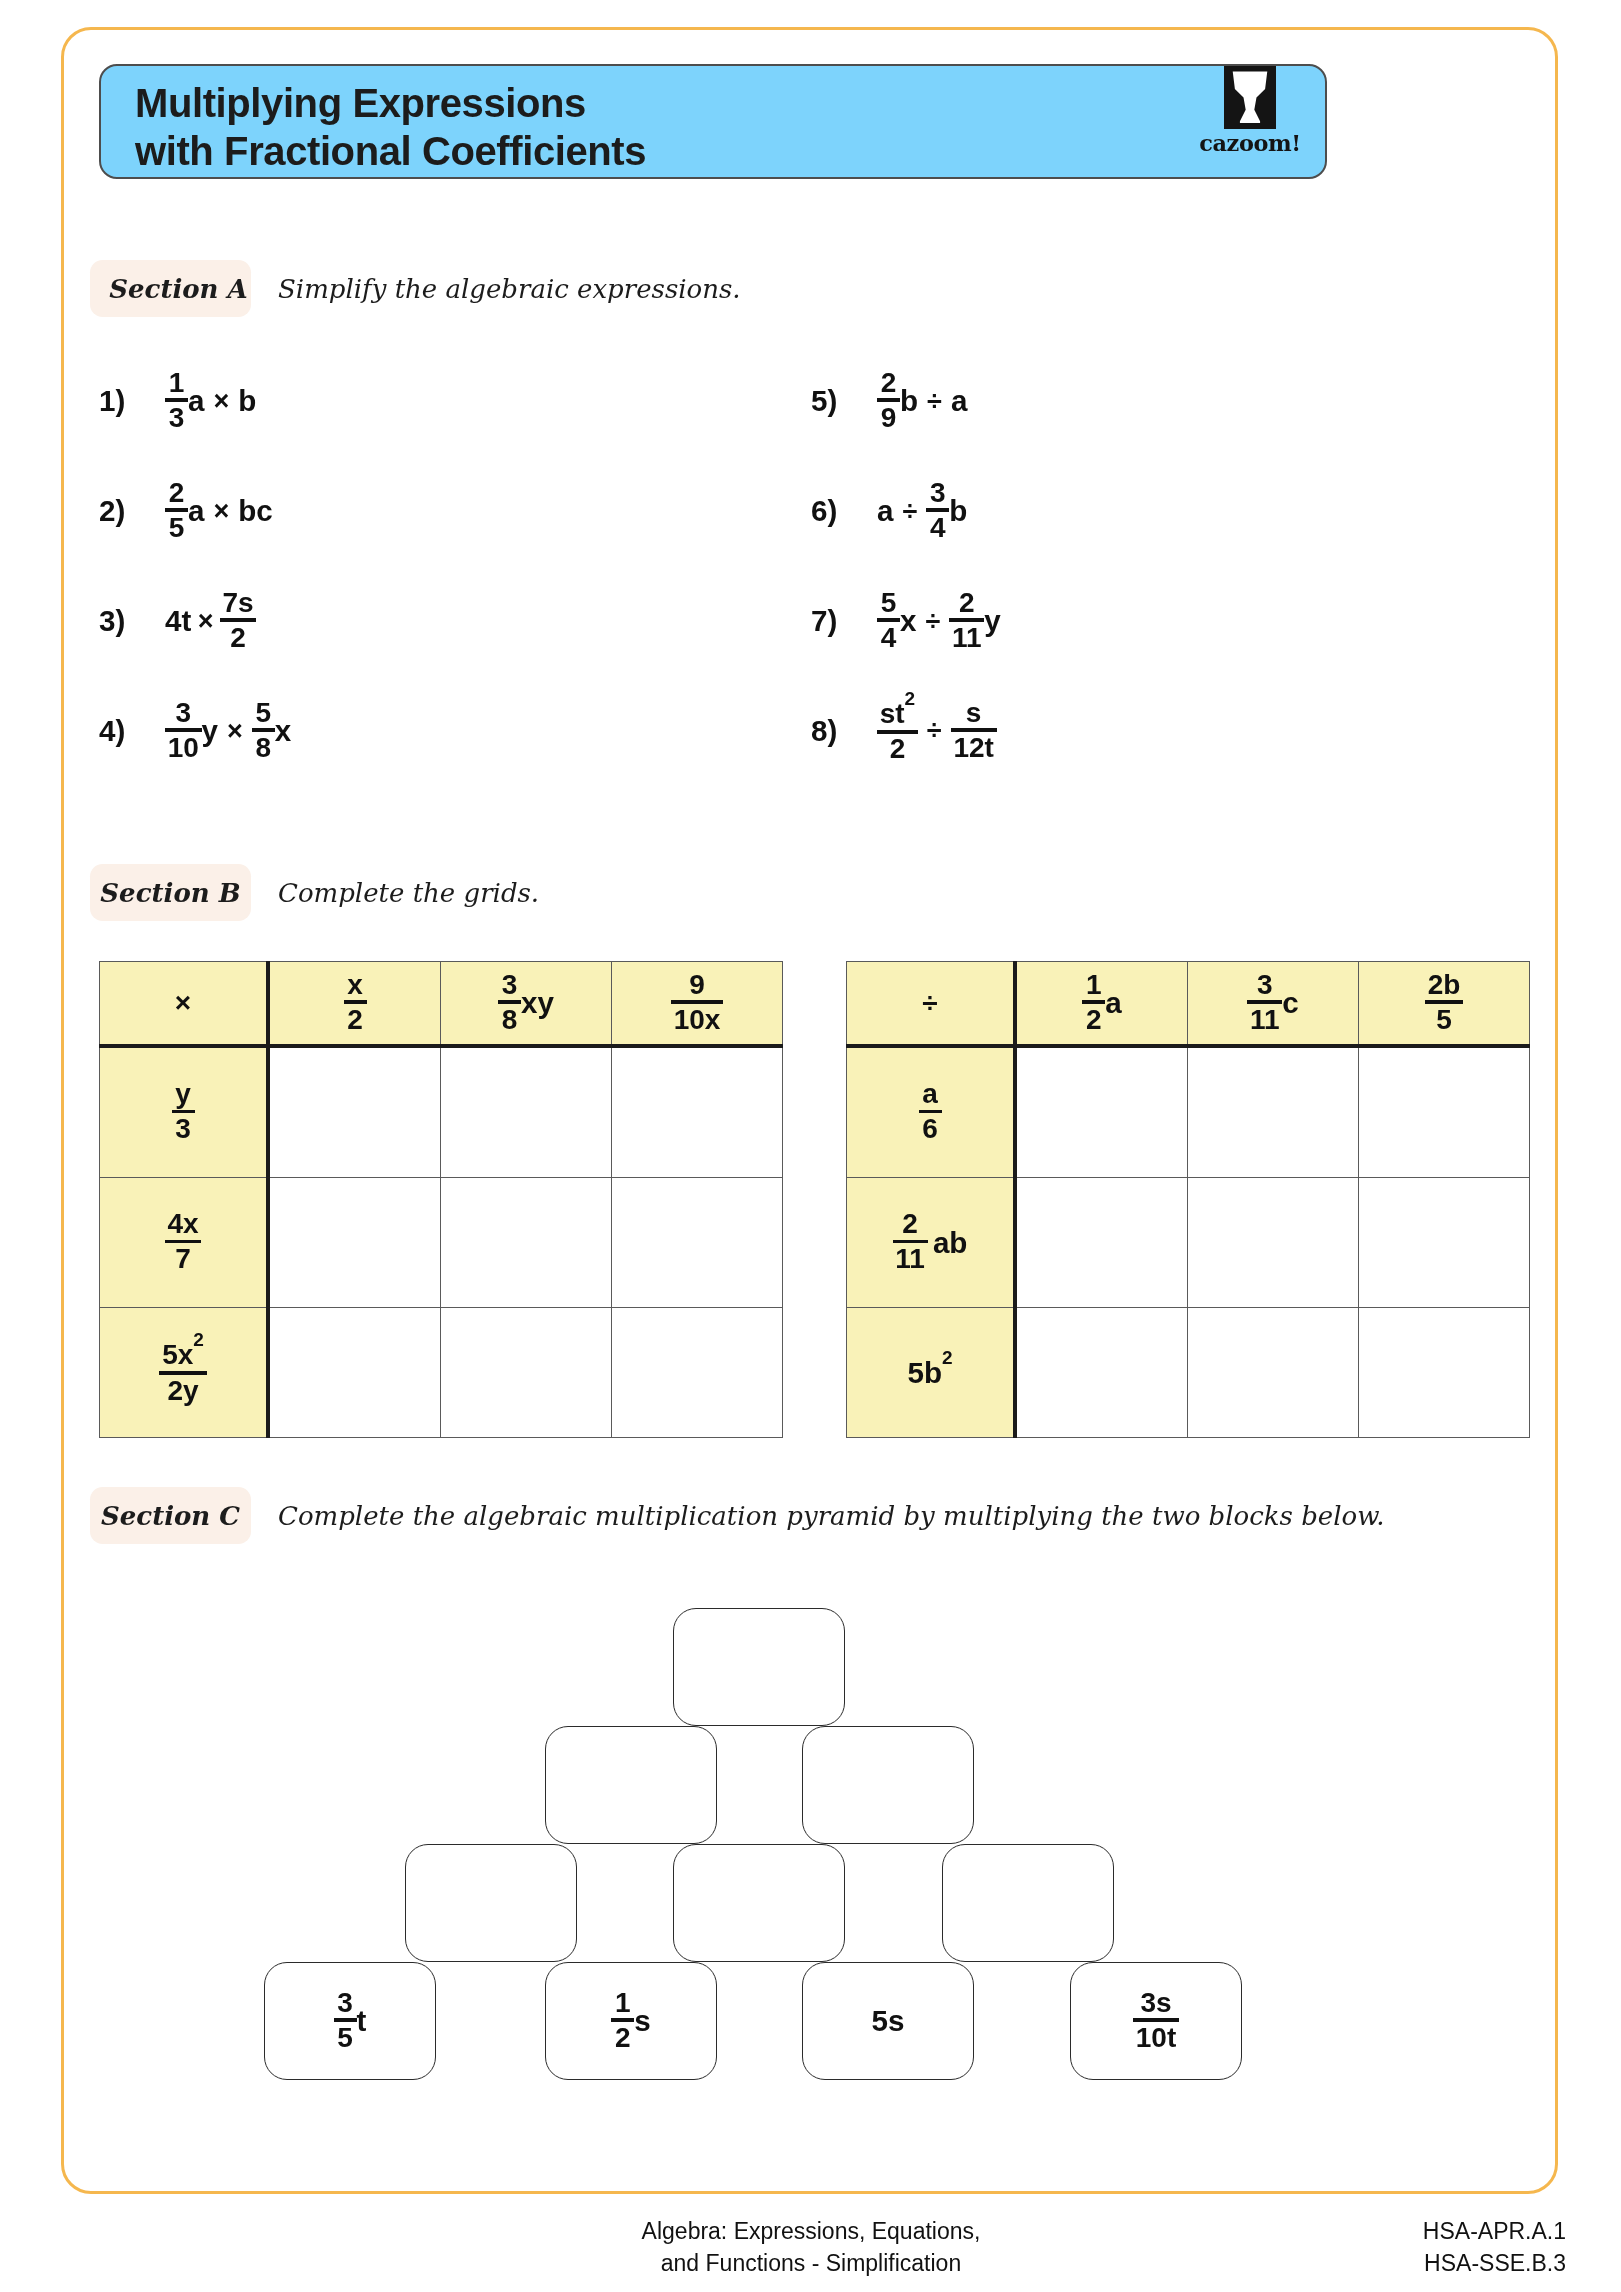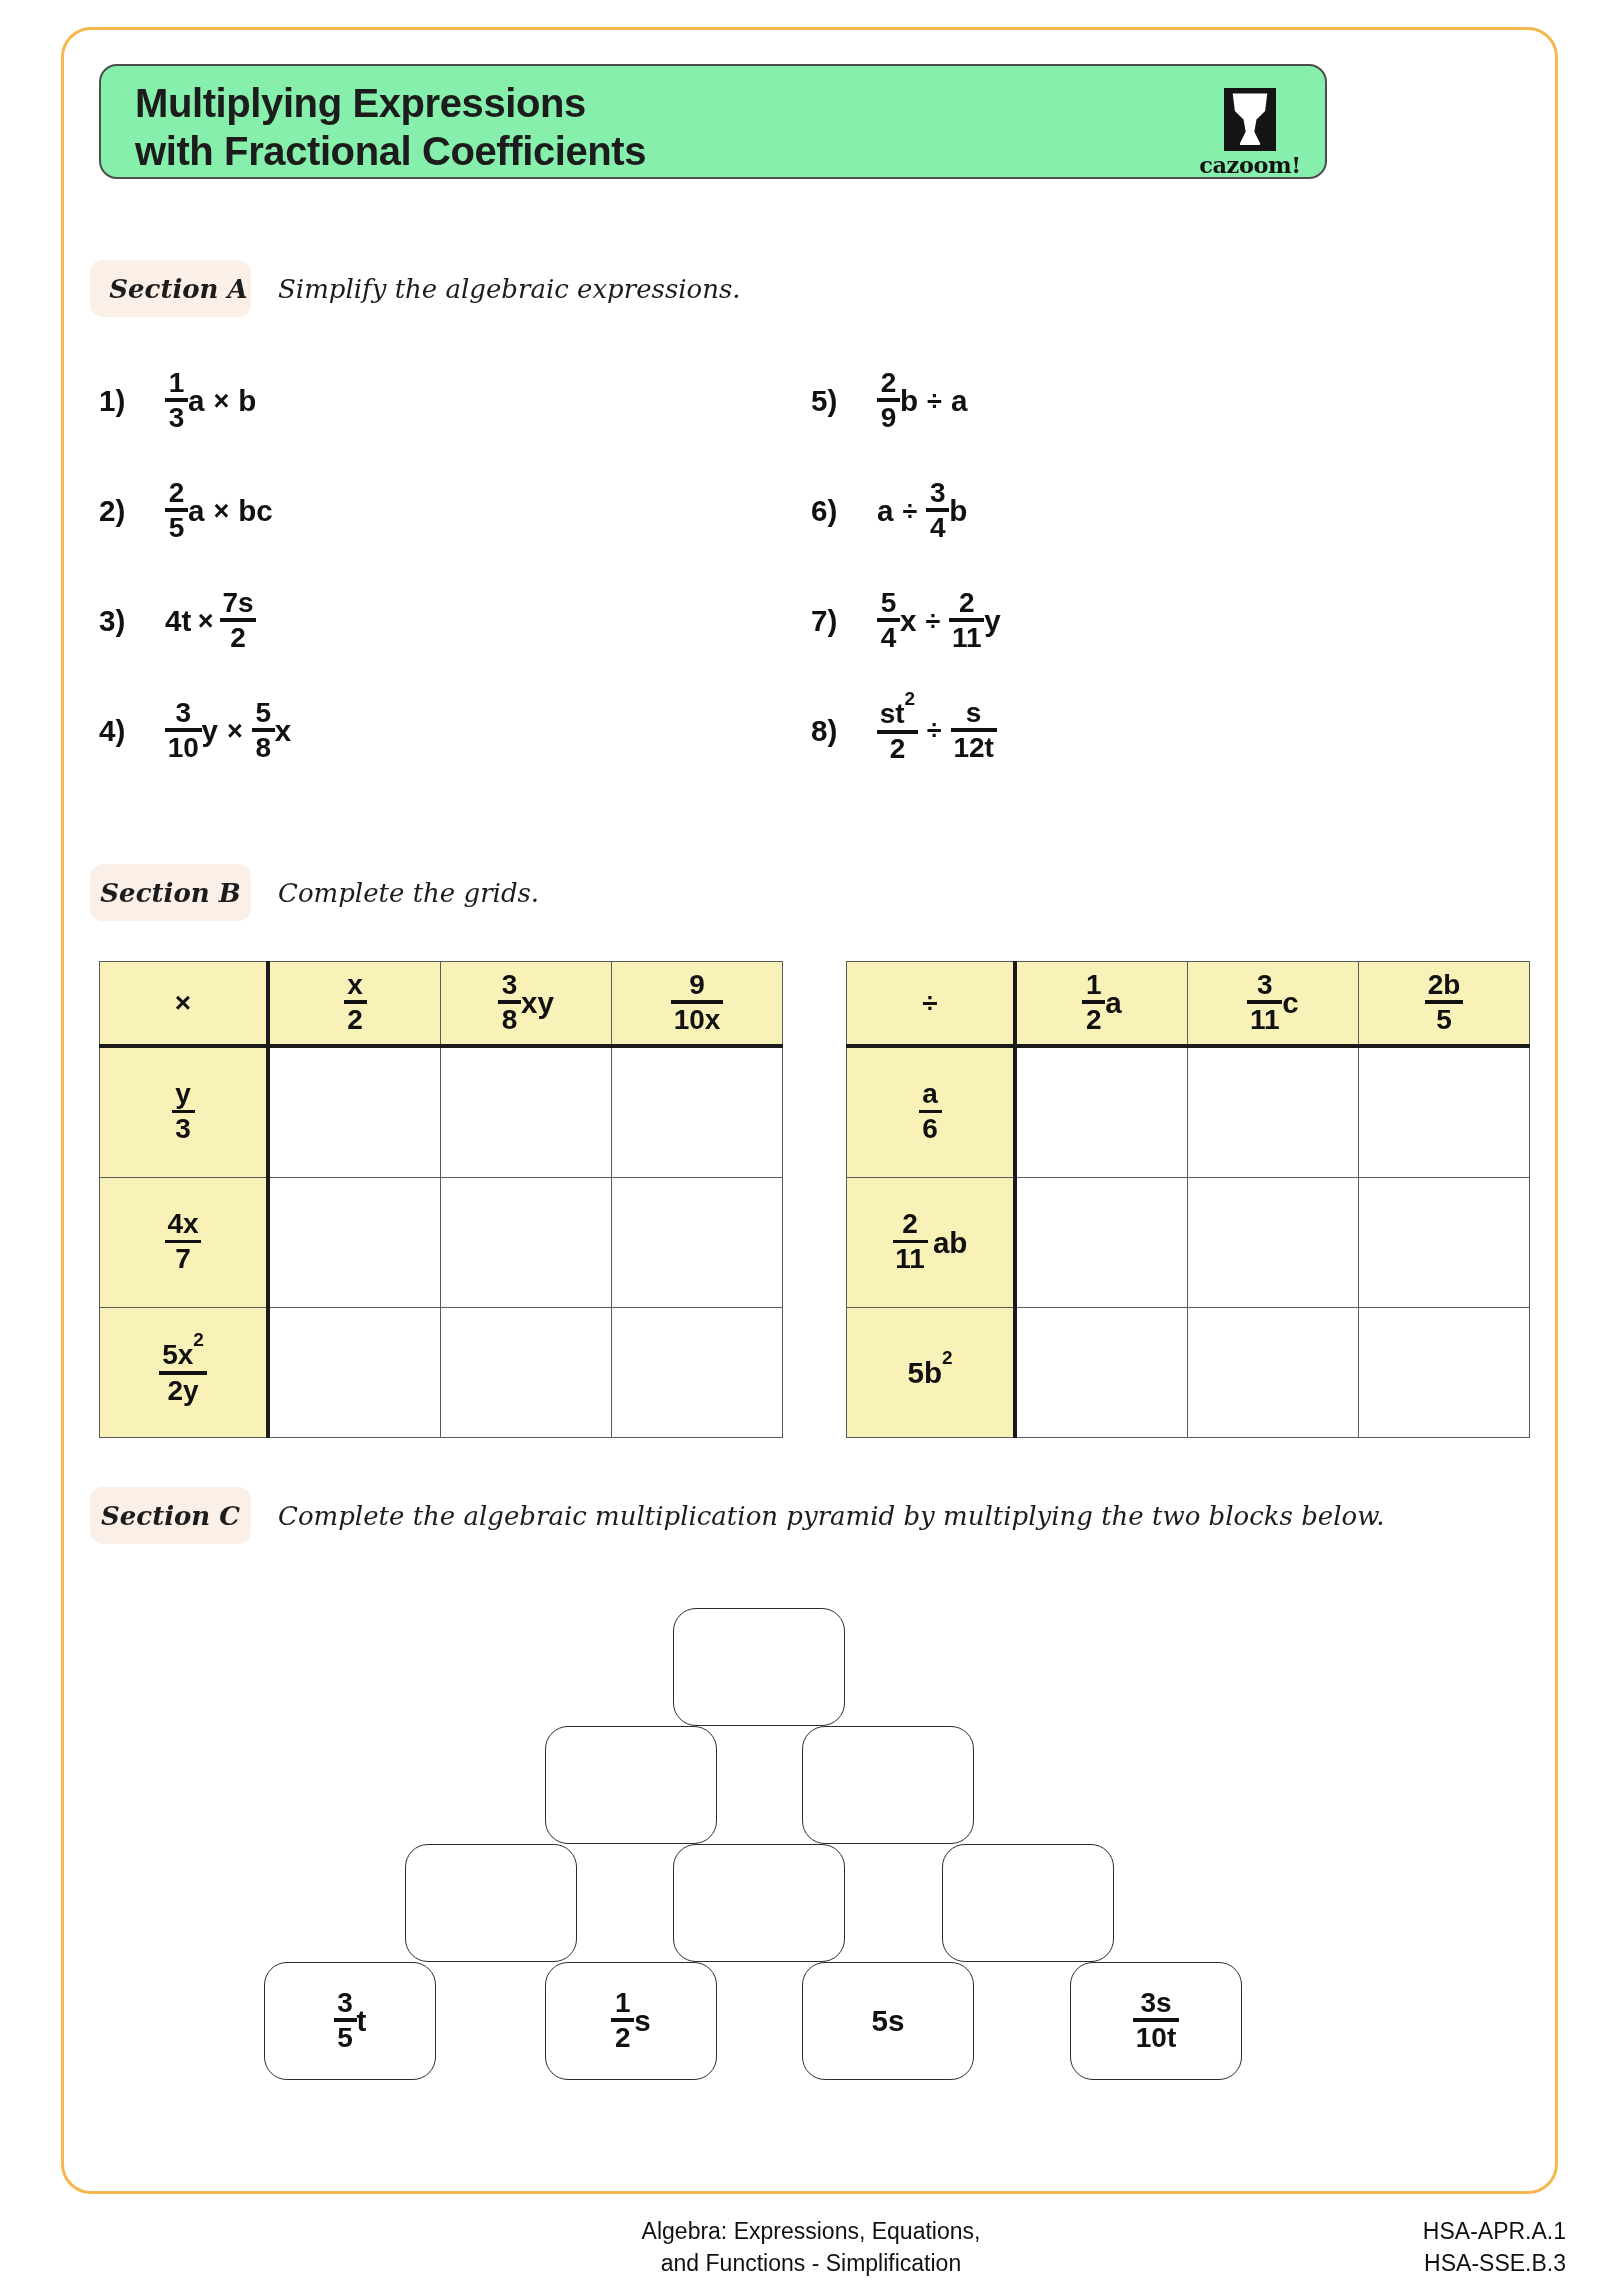--- a/index.html
+++ b/index.html
@@ -31,38 +31,38 @@
 
   
   #header-box {
     position: absolute;
     left: 99px;
     top: 64px;
     width: 1228px;
     height: 115px;
     border: 2.7px solid #4d4d4d;
     border-radius: 18px;
-    background: #86efac;
+    background: #7dd3fc;
     box-sizing: border-box;
   }
   #worksheet-title {
     position: absolute;
     left: 34px;
     top: 12.5px;
     font-size: 40px;
     font-weight: bold;
     line-height: 1.22;
     color: #1c1c1c;
     letter-spacing: -0.4px;
     white-space: pre-line;
   }
   #logo {
     position: absolute;
     right: 23px;
-    top: 22px;
+    top: 0;
     width: 104px;
     height: 93px;
   }
   #logo-mark {
     width: 52px;
     height: 63px;
     margin: 0 auto;
     background: #141414;
     position: relative;
   }

